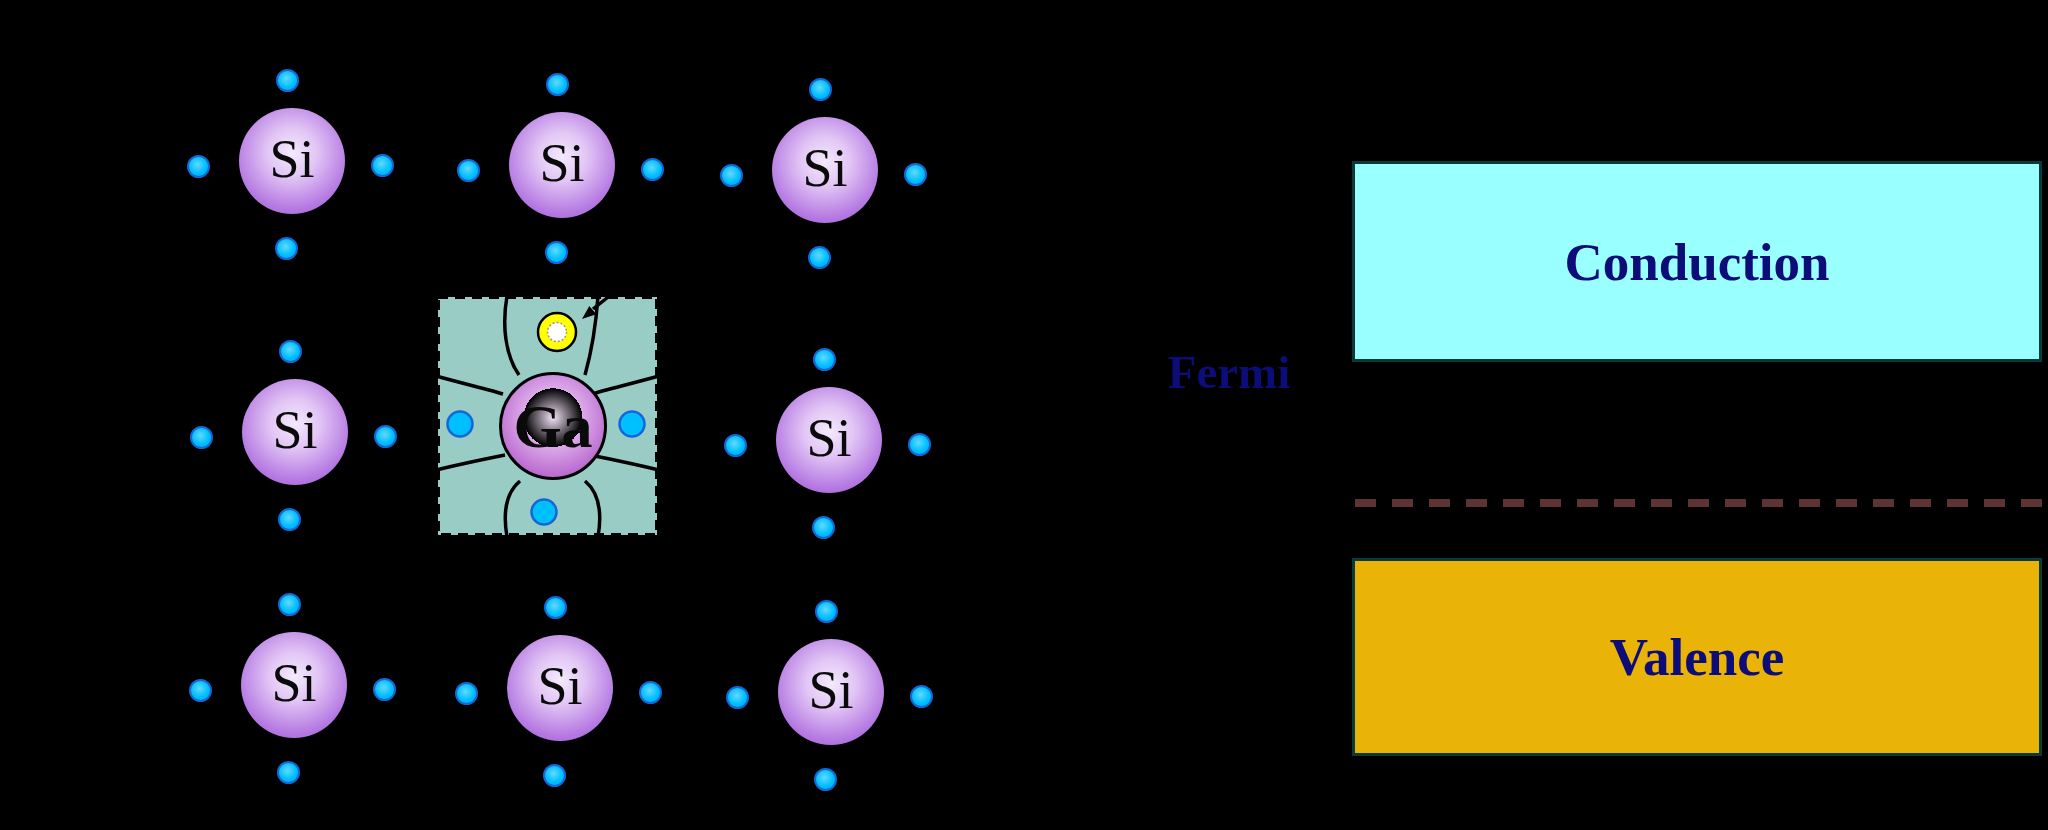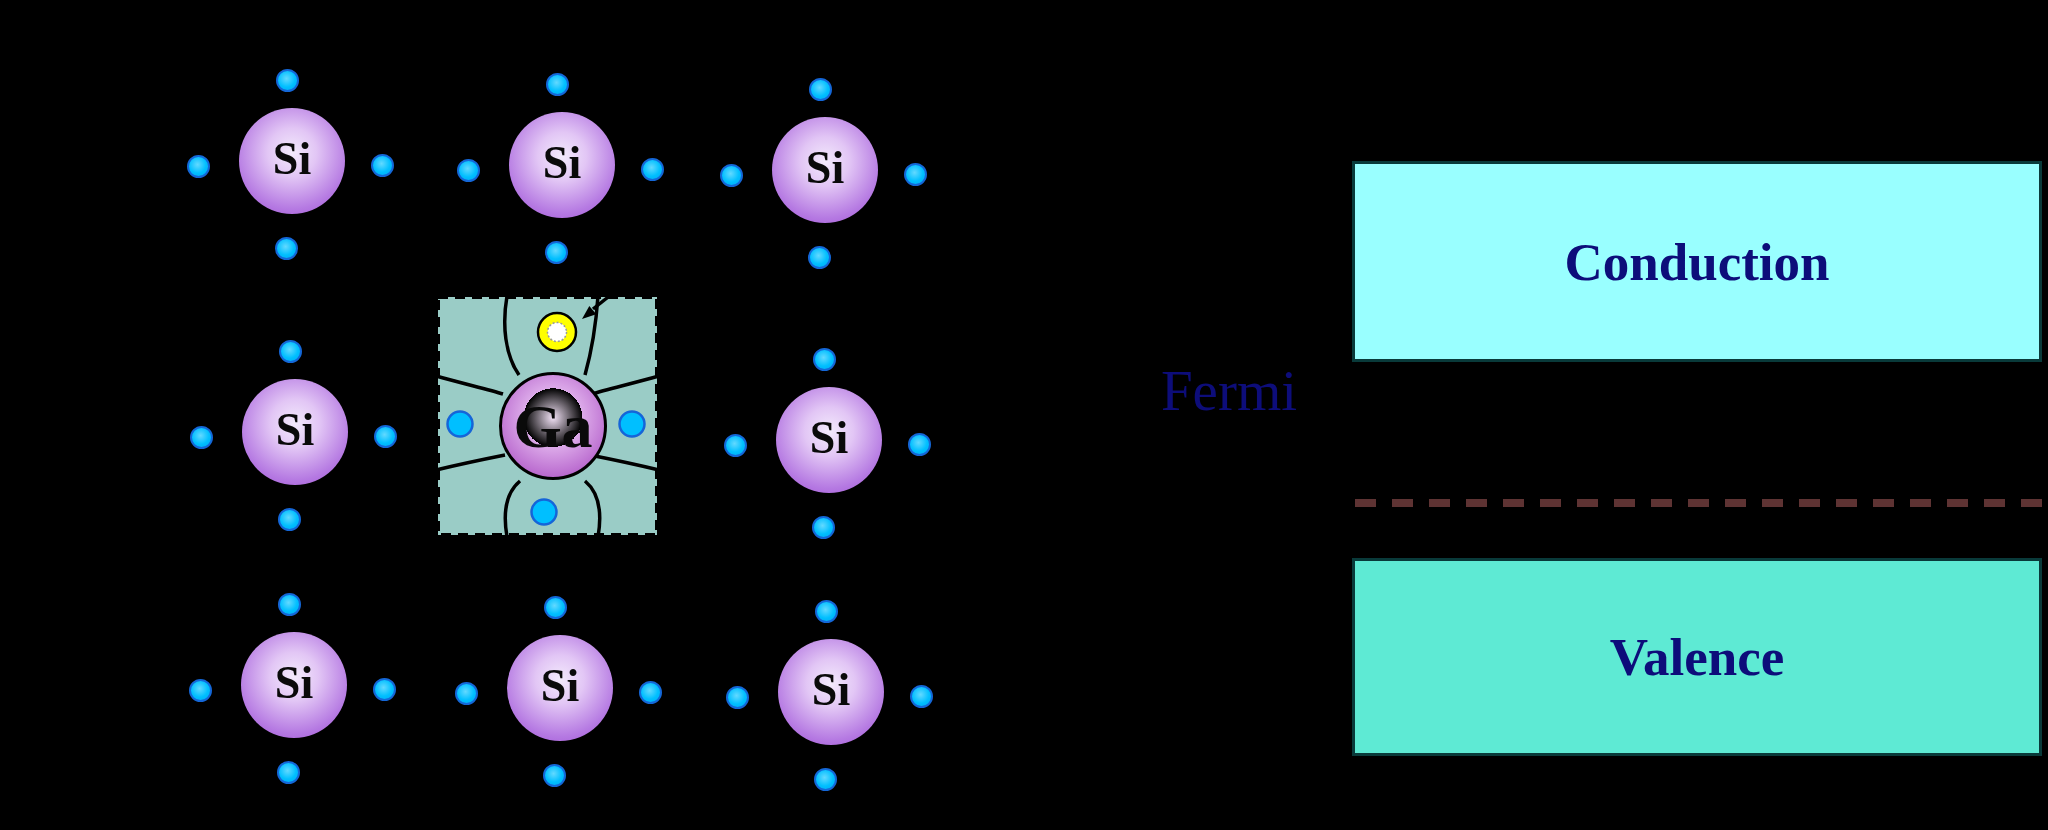--- a/index.html
+++ b/index.html
@@ -2,33 +2,33 @@
 <html><head>
 <meta charset="utf-8">
 <style>
   html,body{margin:0;padding:0;background:#000;}
   #scene{position:relative;width:2048px;height:830px;background:#000;overflow:hidden;
          font-family:"Liberation Serif","DejaVu Serif",serif;}
   
   .atom{position:absolute;width:106px;height:106px;border-radius:50%;
         background:radial-gradient(circle at 50% 42%, #f3eafc 0%, #e2c6f5 30%, #b579e2 70%, #9d4cd3 100%);
         display:flex;align-items:center;justify-content:center;}
-  .atom span{font-size:46px;font-weight:bold;color:#0a0a0a;line-height:1;transform:translateY(-2px);}
+  .atom span{font-size:54px;font-weight:normal;color:#0a0a0a;line-height:1;transform:translateY(-2px);}
   .edot{position:absolute;width:23px;height:23px;border-radius:50%;box-sizing:border-box;
         background:radial-gradient(circle at 45% 40%, #63d9ff 0%, #00bfff 55%, #00a6f2 100%);
         border:2px solid #1467d8;}
   #dopant-box-svg{position:absolute;overflow:visible;}
   
   .band-box{position:absolute;left:1352px;width:690px;box-sizing:border-box;
             border:3px solid #1d4ed8;display:flex;align-items:center;justify-content:center;}
   #conduction-box{top:161px;height:201px;}
   #valence-box{top:558px;height:198px;}
   .band-box span{font-size:53px;font-weight:bold;}
-  #fermi-label{position:absolute;left:1119px;top:360px;width:220px;text-align:center;
-               font-size:57px;font-weight:normal;line-height:62px;}
+  #fermi-label{position:absolute;left:1119px;top:341px;width:220px;text-align:center;
+               font-size:47px;font-weight:bold;line-height:62px;}
   #fermi-line{position:absolute;left:1355px;top:499px;width:693px;height:8px;}
 </style>
 </head>
 <body>
 
 <div id="scene">
 
   <div id="lattice-layer">
 
     <svg id="dopant-box-svg" width="223" height="242" viewBox="0 0 223 242" style="left: 436px; top: 295px;">
@@ -129,17 +129,17 @@
   <div id="fermi-label" style="color: rgb(13, 13, 122);">
     <div>Fermi</div>
   </div>
 
   <div class="band-box" id="conduction-box" style="background: rgb(153, 255, 255); border-color: rgb(9, 58, 58);">
     <span style="color: rgb(13, 13, 122);">Conduction</span>
   </div>
 
   <div id="fermi-line" style="background: repeating-linear-gradient(90deg, rgb(94, 51, 51) 0px, rgb(94, 51, 51) 21px, transparent 21px, transparent 37px);"></div>
 
-  <div class="band-box" id="valence-box" style="background: #5eead4; border-color: rgb(9, 58, 58);">
+  <div class="band-box" id="valence-box" style="background: #eab308; border-color: rgb(9, 58, 58);">
     <span style="color: rgb(13, 13, 122);">Valence</span>
   </div>
 
 </div>
 
 </body></html>

